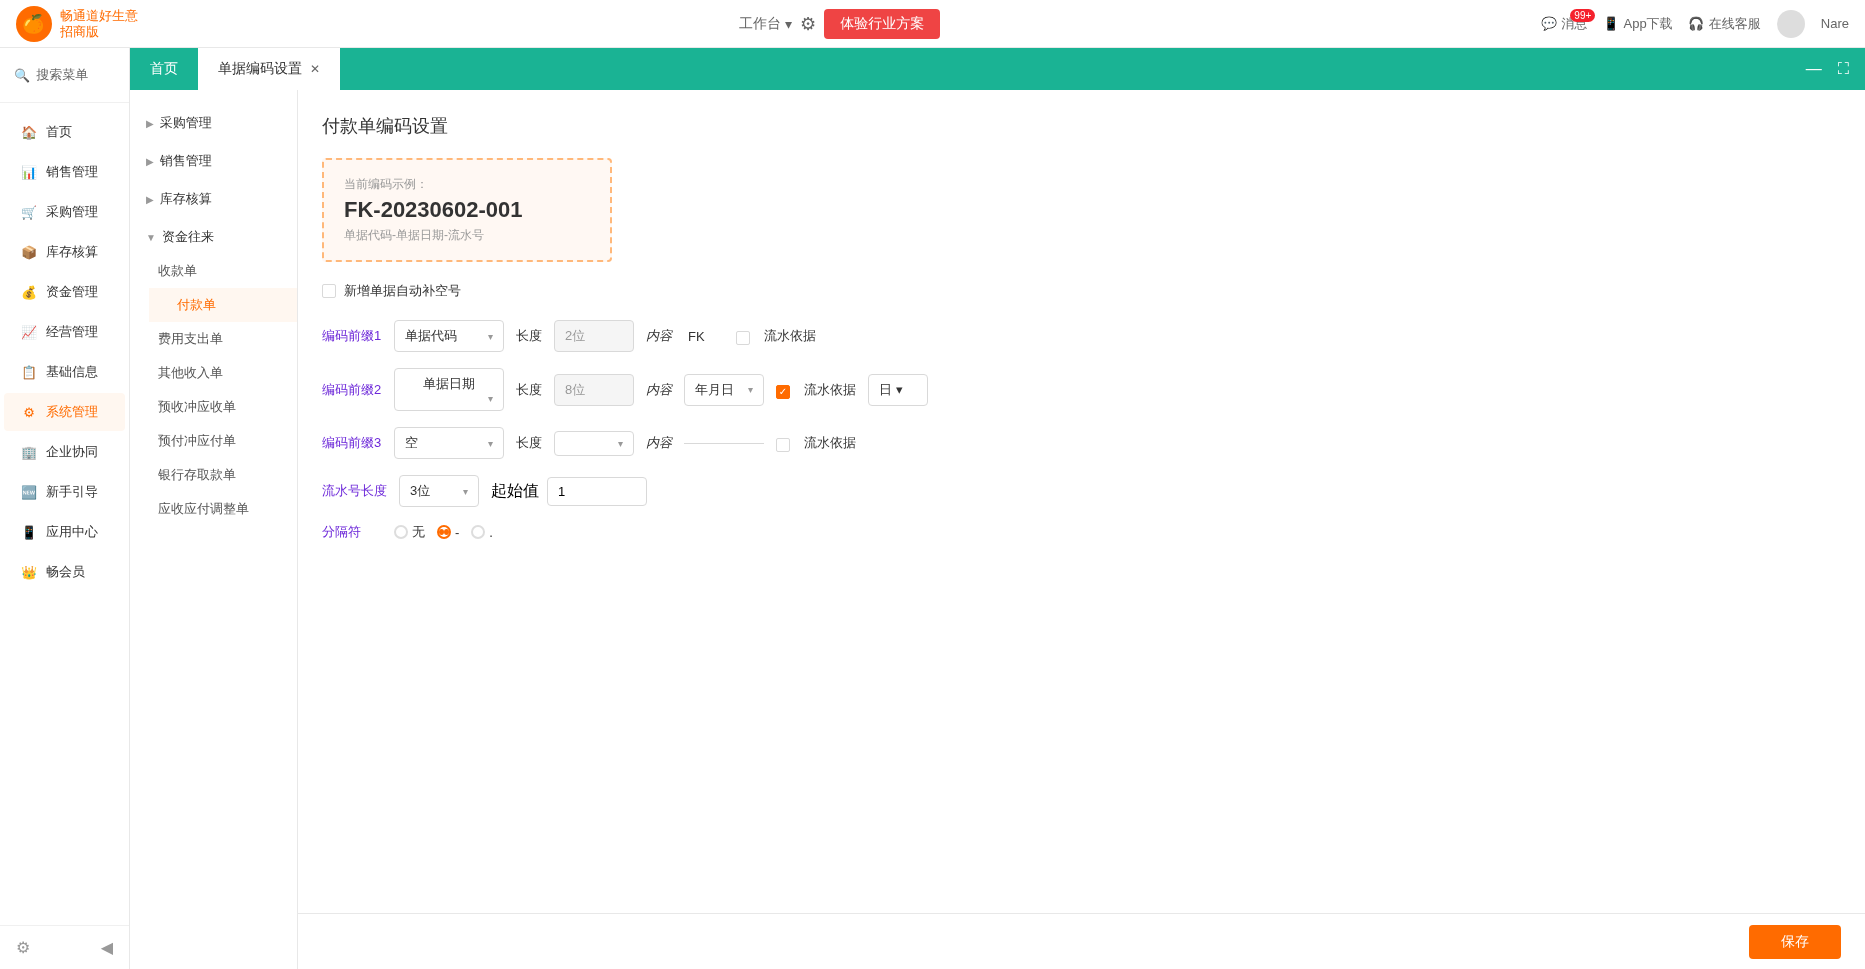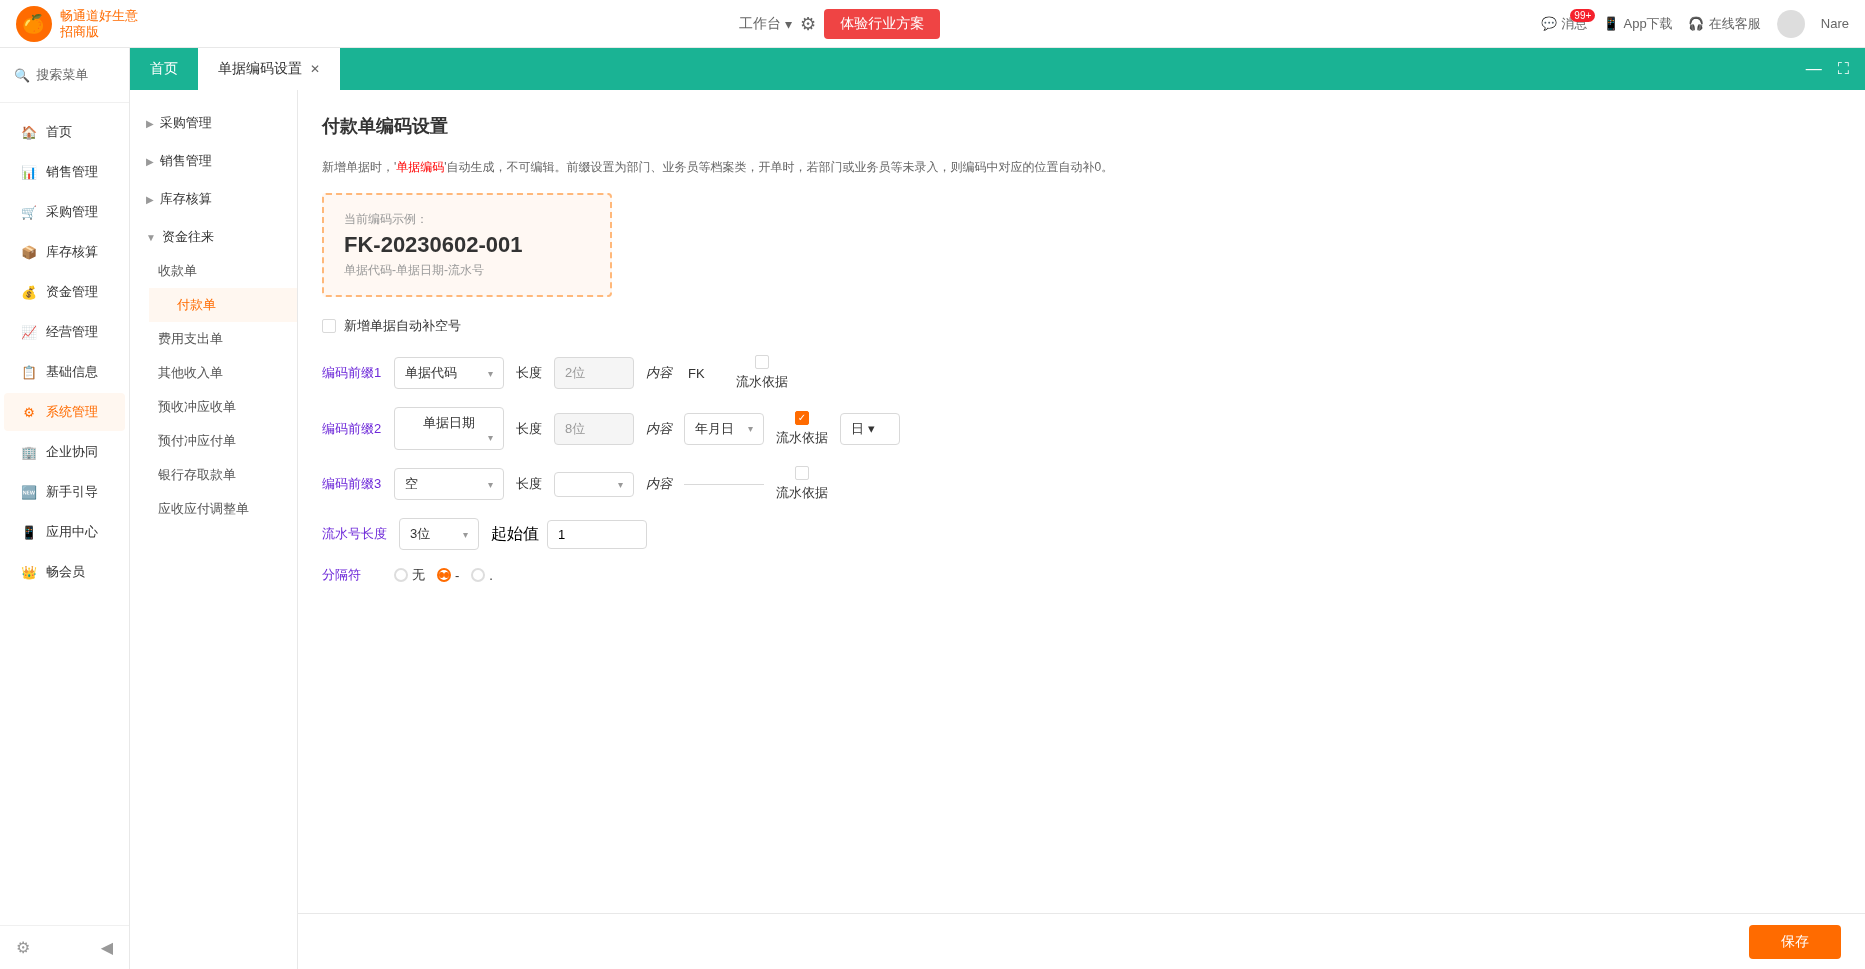--- a/index.html
+++ b/index.html
@@ -89,21 +89,21 @@
 
     
     .main-content {
       flex: 1;
       padding: 24px;
       overflow-y: auto;
       background: #fff;
       margin: 0;
     }
 
-    .page-title { font-size: 18px; font-weight: 700; color: #333; margin-bottom: 20px; }
+    .page-title { font-size: 18px; font-weight: 400; color: #333; margin-bottom: 20px; }
 
     
     .encoding-mode { display: flex; align-items: center; gap: 20px; margin-bottom: 16px; padding: 10px 0; border-bottom: 1px solid #f0f0f0; }
     .encoding-mode-label { color: #333; font-size: 13px; }
     .radio-group { display: flex; align-items: center; gap: 16px; }
     .radio-item { display: flex; align-items: center; gap: 6px; cursor: pointer; font-size: 13px; color: #333; }
     .radio-dot { width: 14px; height: 14px; border-radius: 50%; border: 2px solid #ddd; display: flex; align-items: center; justify-content: center; }
     .radio-dot.checked { border-color: #ff6b00; }
     .radio-dot.checked::after { content: ''; width: 6px; height: 6px; background: #ff6b00; border-radius: 50%; }
 
@@ -137,21 +137,21 @@
       font-size: 13px; color: #333; cursor: pointer; min-width: 100px;
     }
     .form-select .select-arrow { color: #999; font-size: 10px; margin-left: auto; }
     .length-label { color: #333; font-size: 13px; }
     .form-input {
       border: 1px solid #d9d9d9; border-radius: 4px; padding: 6px 10px;
       font-size: 13px; color: #333; min-width: 80px; background: #f5f5f5;
     }
     .content-label { color: #333; font-size: 13px; font-style: italic; }
     .content-value { font-size: 13px; color: #333; min-width: 40px; padding: 0 4px; }
-    .checkbox-row { display: flex; align-items: center; gap: 4px; font-size: 13px; color: #333; flex-direction: column; }
+    .checkbox-row { display: flex; align-items: flex-end; gap: 14px; font-size: 13px; color: #333; }
     .checkbox-checked { width: 14px; height: 14px; border: 1px solid #ff6b00; border-radius: 2px; background: #ff6b00; display: flex; align-items: center; justify-content: center; color: #fff; font-size: 10px; cursor: pointer; }
     .day-select { display: flex; align-items: center; gap: 4px; padding: 6px 10px; border: 1px solid #d9d9d9; border-radius: 4px; background: #fff; font-size: 13px; color: #333; cursor: pointer; min-width: 60px; }
 
     
     .serial-row { display: flex; align-items: center; gap: 12px; margin-bottom: 16px; }
     .serial-start { display: flex; align-items: center; gap: 8px; }
     .serial-input { border: 1px solid #d9d9d9; border-radius: 4px; padding: 6px 10px; font-size: 13px; width: 100px; }
 
     
     .separator-row { display: flex; align-items: center; gap: 12px; margin-bottom: 16px; }
@@ -328,23 +328,20 @@
       </div>
 
       <div style="flex:1; display:flex; flex-direction:column; overflow:hidden;">
         <div class="main-content">
 
           <div class="page-title">付款单编码设置</div>
 
           
 
           
-          <div class="info-text">
-            新增单据时，'<span>单据编码</span>'自动生成，不可编辑。前缀设置为部门、业务员等档案类，开单时，若部门或业务员等未录入，则编码中对应的位置自动补0。
-          </div>
 
           
           <div class="code-example-box">
             <div style="font-size:12px;color:#999;margin-bottom:4px;">当前编码示例：</div>
             <div class="code-example-main">FK-20230602-001</div>
             <div class="code-example-sub">单据代码-单据日期-流水号</div>
           </div>
 
           
           <div class="auto-fill-row">

